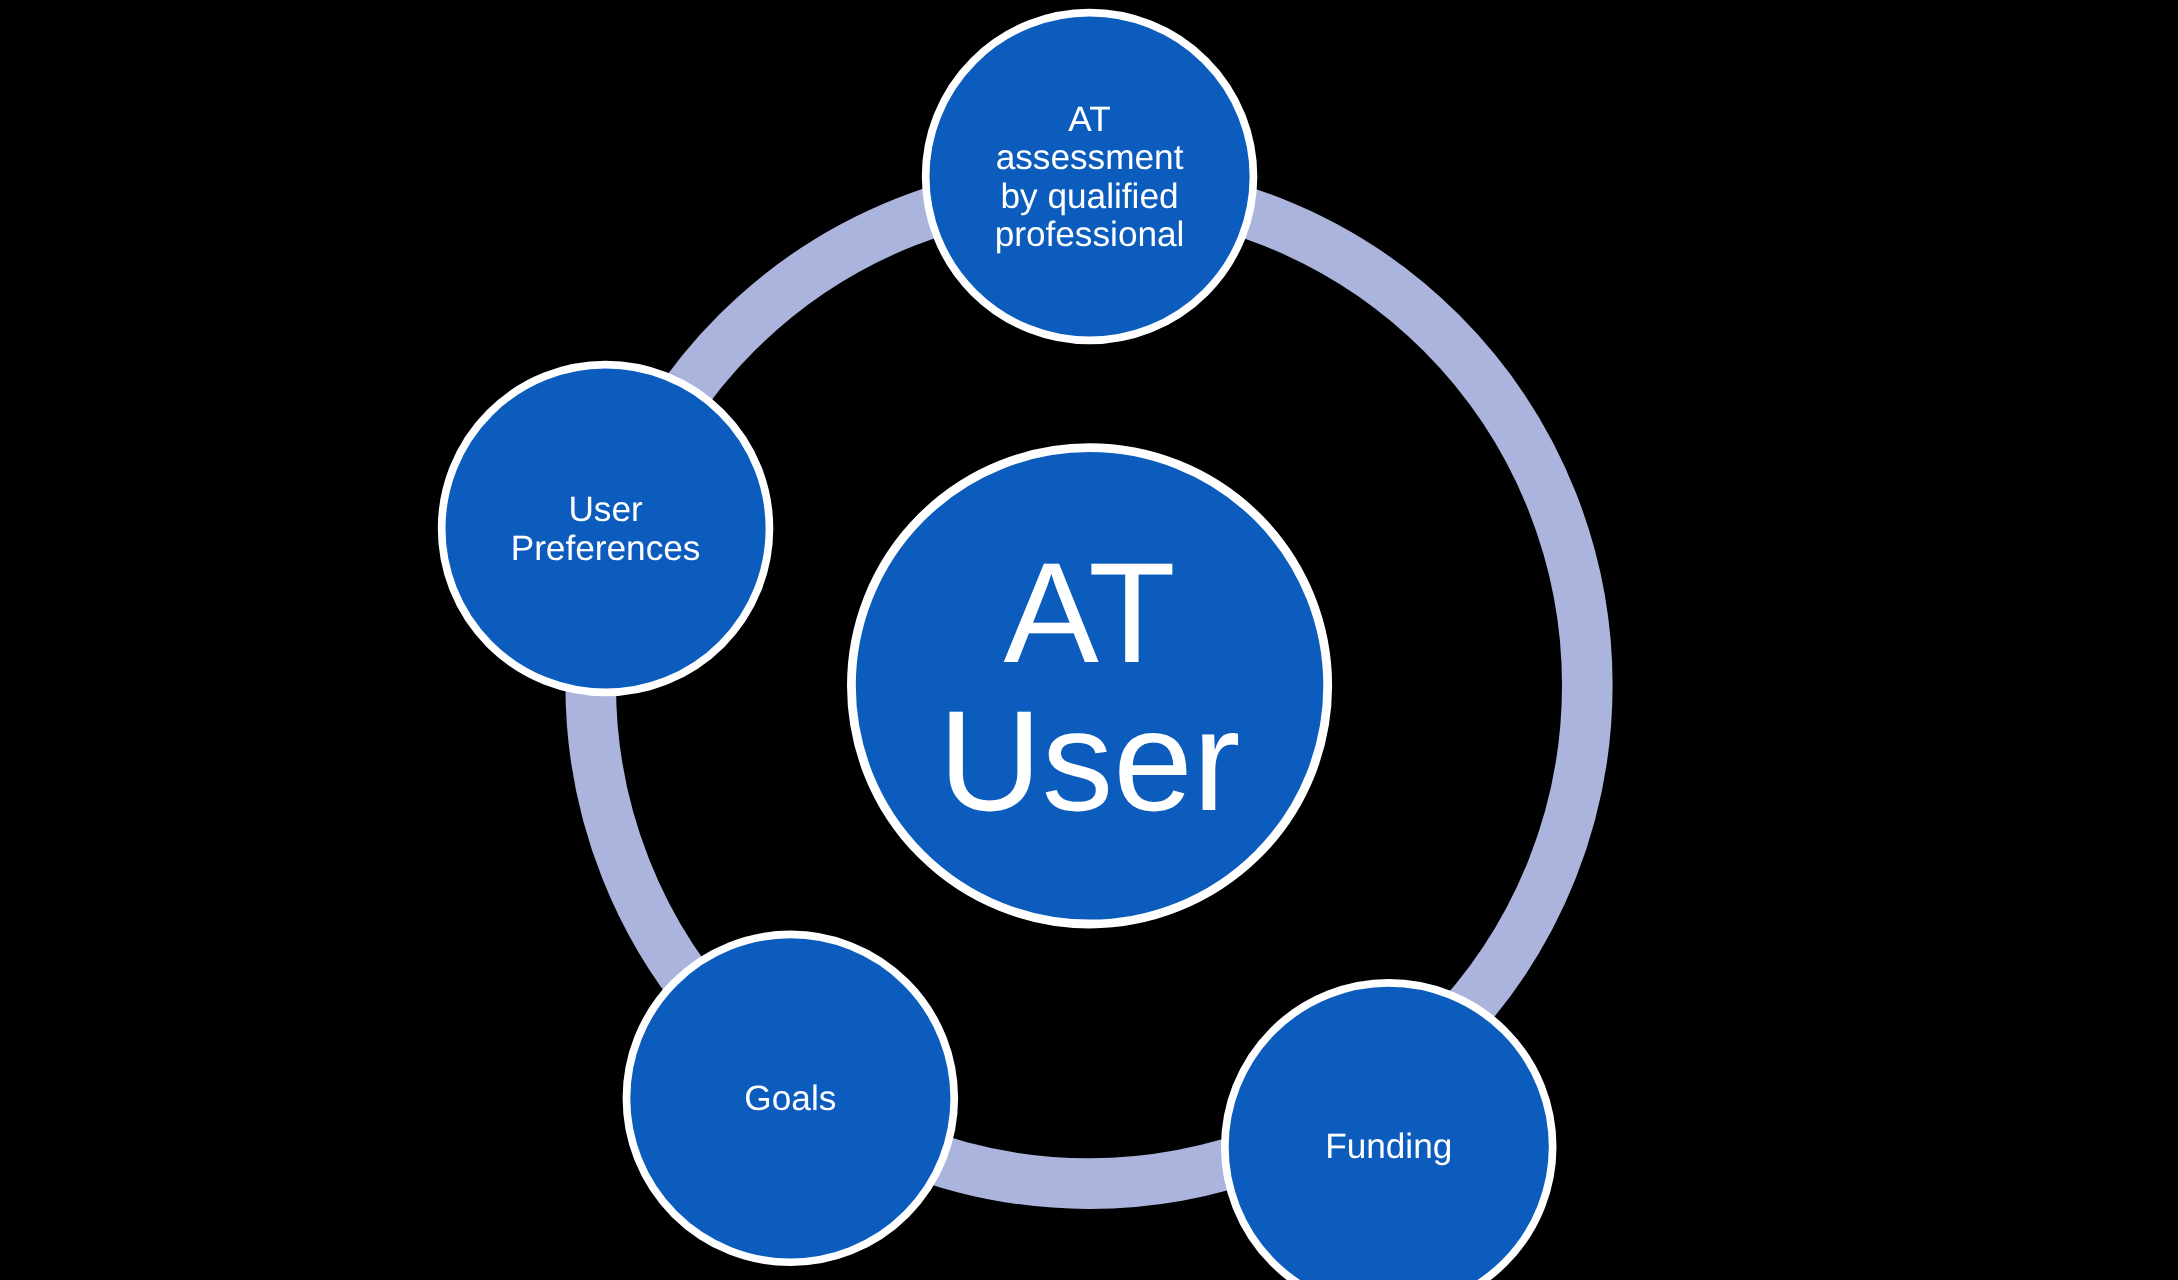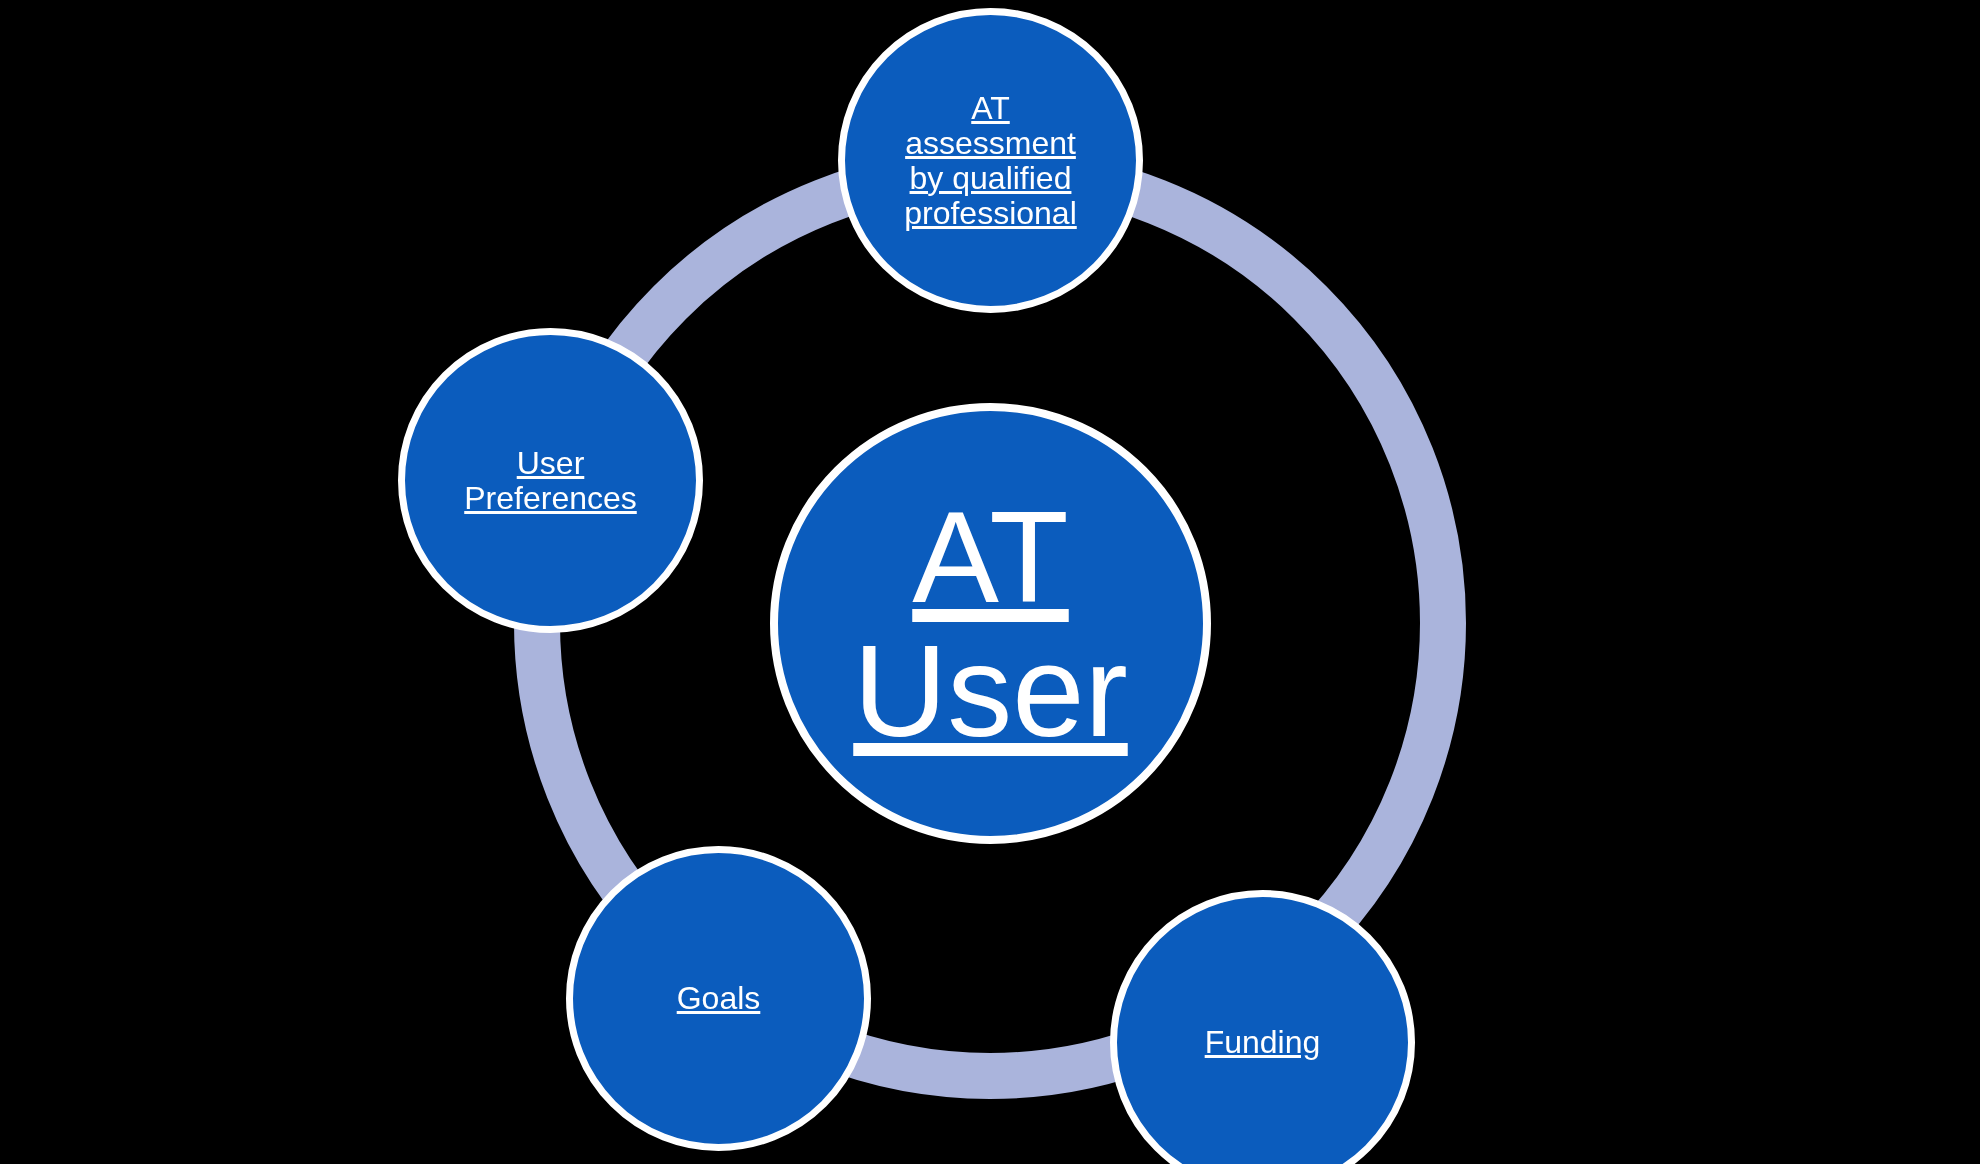--- a/index.html
+++ b/index.html
@@ -36,21 +36,20 @@
     position: absolute;
     z-index: 2;
     border-radius: 50%;
     background: var(--node-fill);
     border: 7px solid var(--node-border);
     display: flex;
     align-items: center;
     justify-content: center;
     text-align: center;
     color: var(--text);
-    text-decoration: underline;
   }
   .node .label {
     white-space: pre-line;
     font-size: 32px;
     line-height: 35px;
   }
   .node-center {
     left: 770px; top: 403px;
     width: 441px; height: 441px;
     border-width: 8px;

